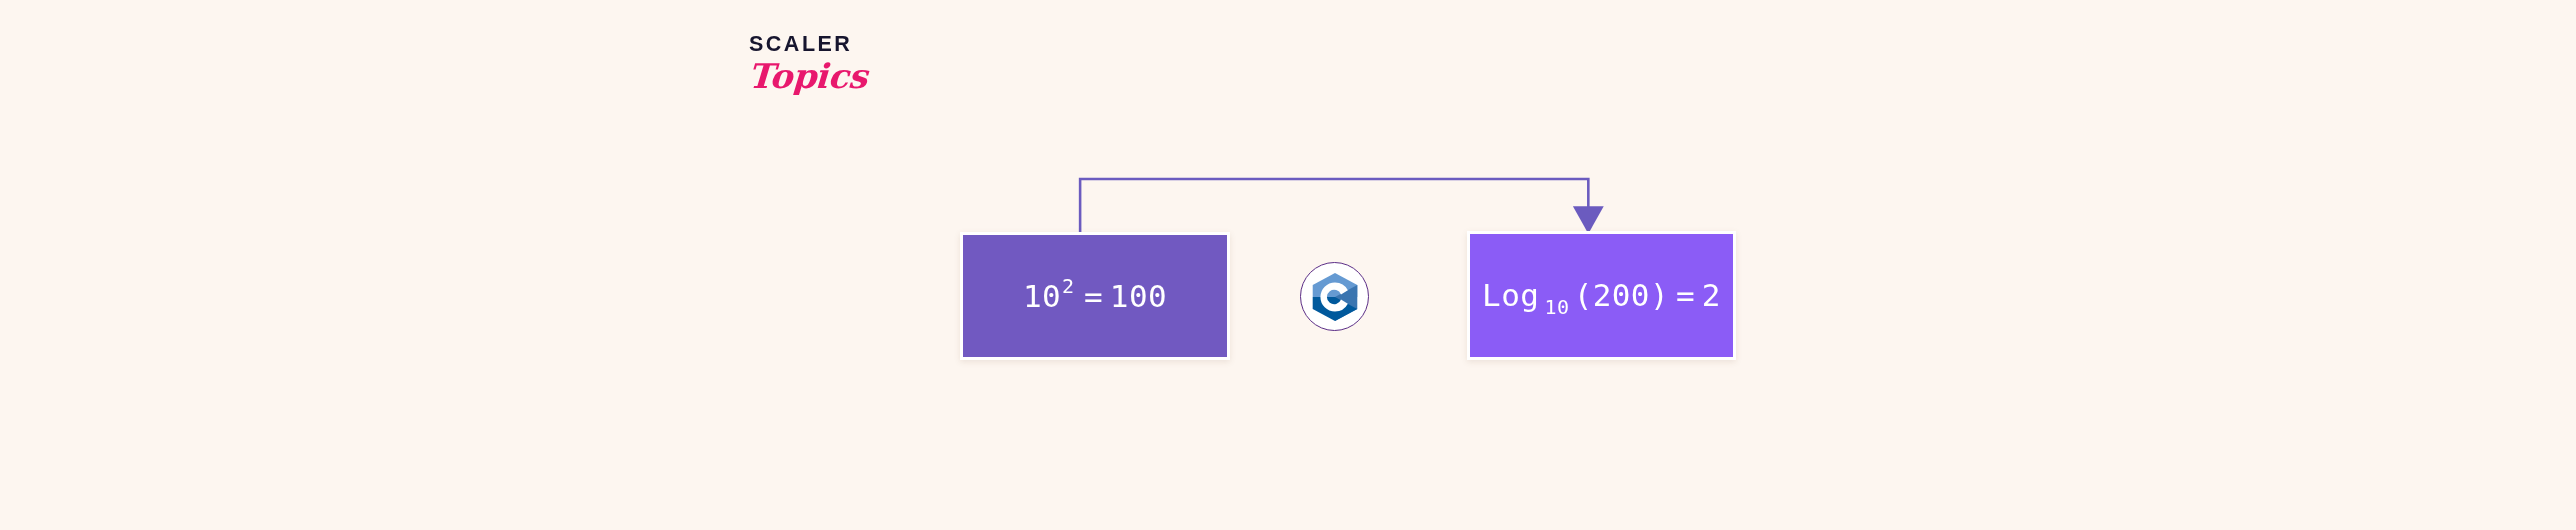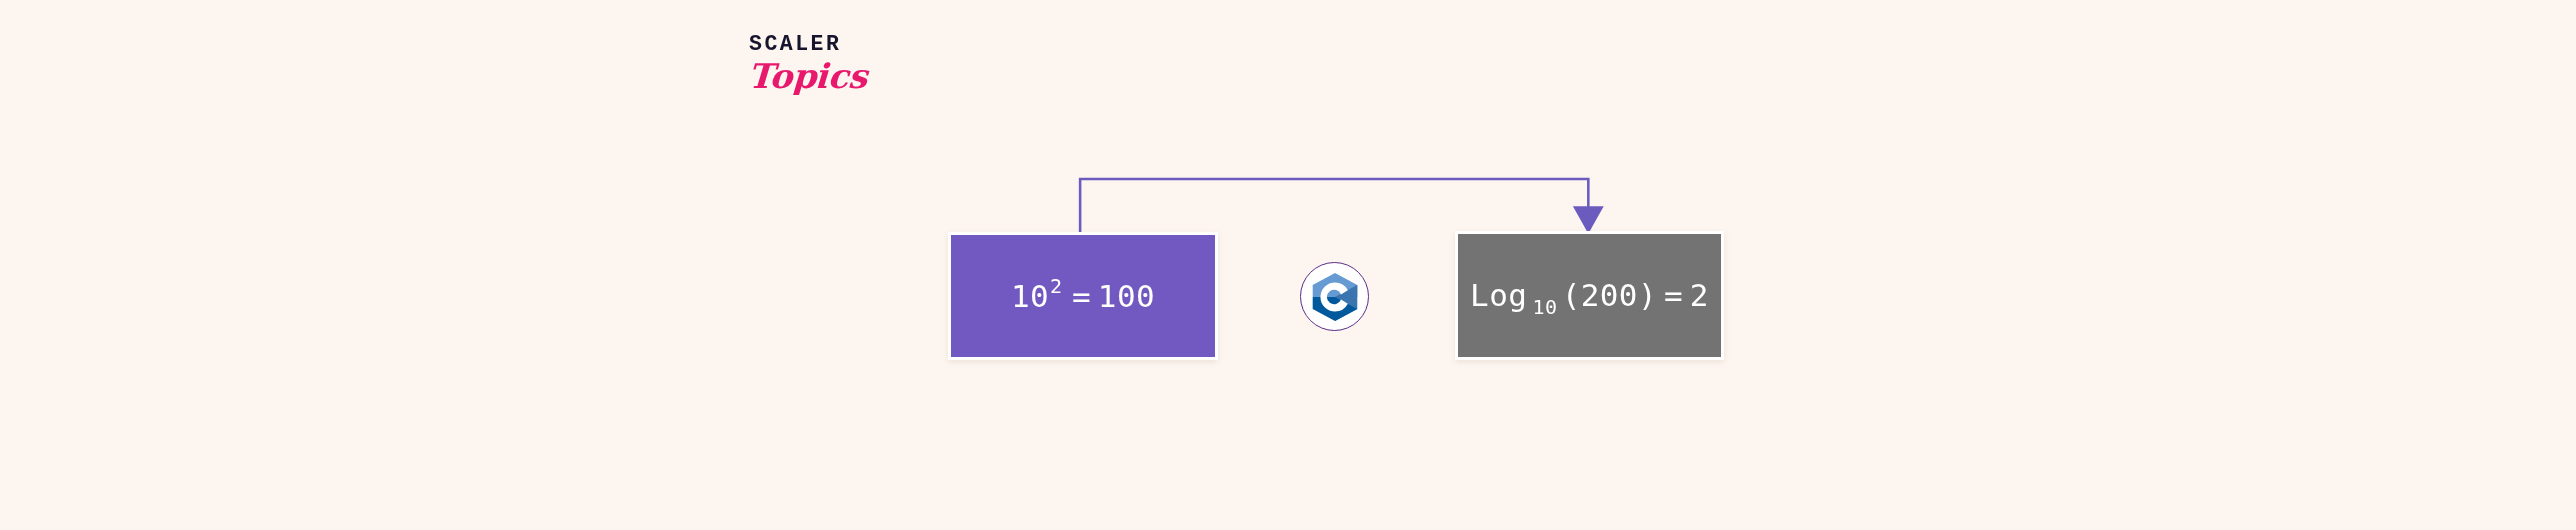--- a/index.html
+++ b/index.html
@@ -26,21 +26,21 @@
   
   .brand {
     position: absolute;
     left: 749px;
     top: 34px;
     width: 163px;
     height: 86px;
     user-select: none;
   }
   .brand-scaler {
-    font-family: Liberation Mono, monospace;
+    font-family: Liberation Sans, sans-serif;
     font-weight: 700;
     font-size: 21.5px;
     letter-spacing: 2.5px;
     color: #17152E;
     line-height: 1;
     white-space: nowrap;
   }
   .brand-topics {
     font-family: "DejaVu Serif", serif;
     font-style: italic;
@@ -59,34 +59,35 @@
   
   .flow-box {
     position: absolute;
     display: flex;
     align-items: center;
     justify-content: center;
     box-sizing: border-box;
     color: #FFFFFF;
     border: 3.4px solid #FFFFFF;
     box-shadow: 0 1.7px 6px rgba(120, 95, 70, 0.13);
+    margin-left: 12px;
   }
   .box-power {
     left: 948px;
     top: 232px;
     width: 270px;
     height: 128px;
     background: #7159C1;
   }
   .box-log {
     left: 1455px;
     top: 231px;
     width: 269px;
     height: 129px;
-    background: #737373;
+    background: #8b5cf6;
   }
 
   .formula {
     font-family: "DejaVu Sans Mono", monospace;
     font-size: 31px;
     font-weight: 400;
     line-height: 1;
     letter-spacing: 0.4px;
     white-space: nowrap;
     display: inline-flex;

